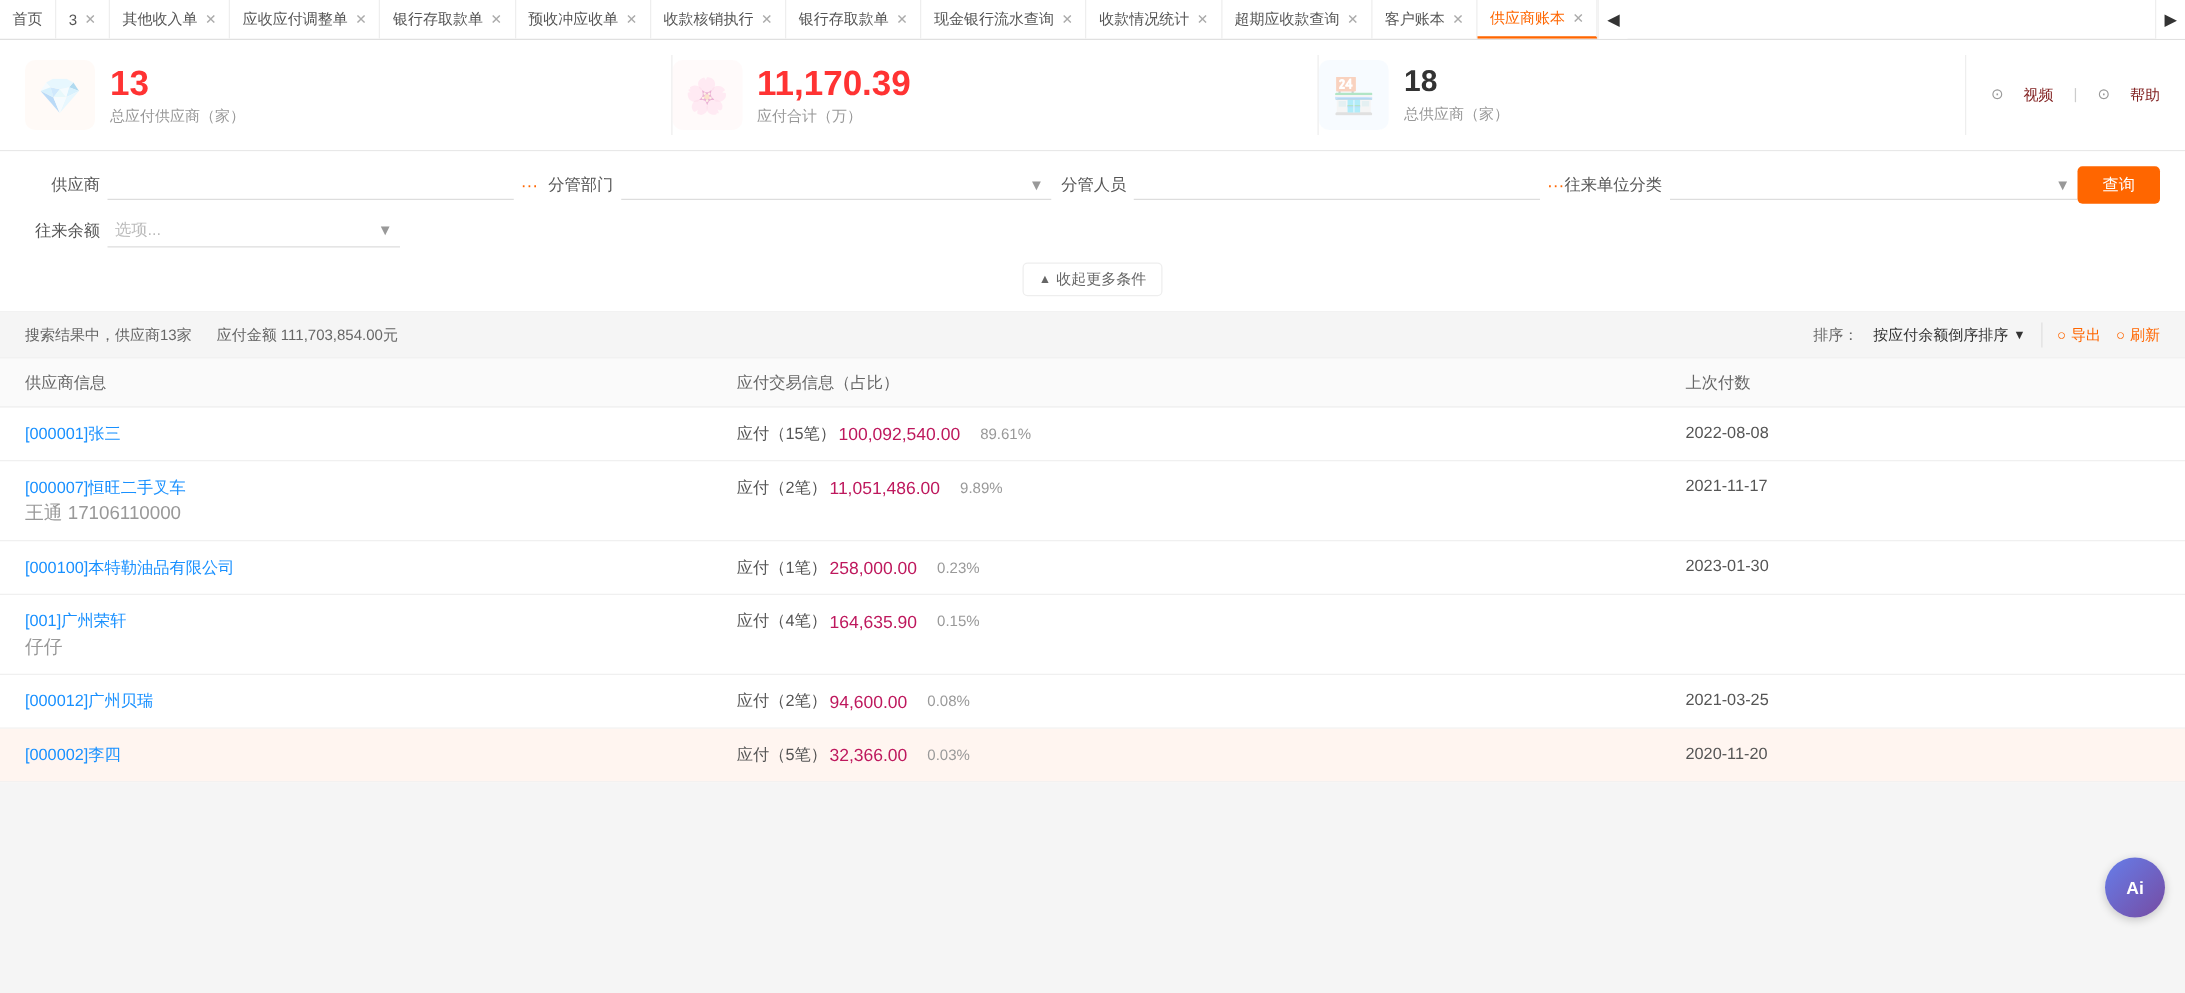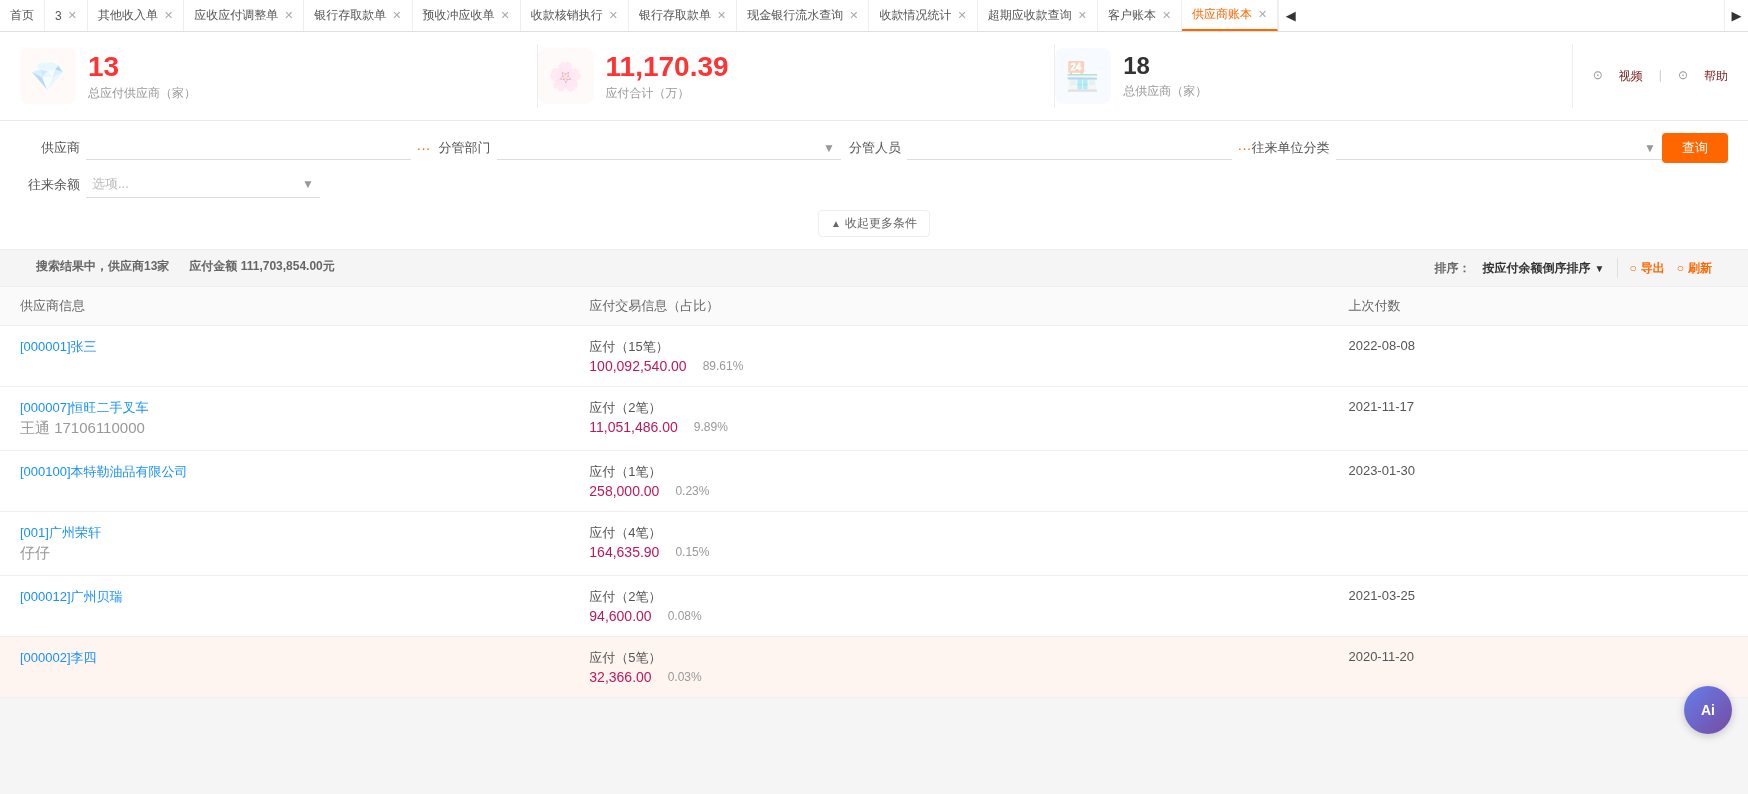--- a/index.html
+++ b/index.html
@@ -69,23 +69,23 @@
     }
     .collapse-btn {
       display: flex; align-items: center; justify-content: center;
       gap: 4px; font-size: 12px; color: #666; cursor: pointer;
       background: #fff; border: 1px solid #eee; border-radius: 4px;
       padding: 4px 12px; width: fit-content; margin: 4px auto 0;
     }
 
     
     .result-bar {
-      display: flex; align-items: flex-start; justify-content: space-between;
-      background: #f5f5f5; padding: 8px 36px; border-bottom: 1px solid #eee;
-      font-size: 12px; color: #666; font-weight: bold;
+      display: flex; align-items: center; justify-content: space-between;
+      background: #f5f5f5; padding: 8px 20px; border-bottom: 1px solid #eee;
+      font-size: 12px; color: #666;
     }
     .result-bar .result-info { display: flex; gap: 20px; }
     .result-bar .result-actions { display: flex; align-items: center; gap: 12px; }
     .result-actions .sort-label { color: #666; }
     .result-actions .sort-value { color: #333; display: flex; align-items: center; gap: 4px; cursor: pointer; }
     .result-actions .action-btn { display: flex; align-items: center; gap: 4px; cursor: pointer; color: #ff6600; }
 
     
     .table-container { background: #fff; }
     .table-header {
@@ -96,21 +96,21 @@
     .col-trade { flex: 4; }
     .col-last { flex: 2; }
 
     .table-row {
       display: flex; border-bottom: 1px solid #f0f0f0;
       padding: 12px 20px; align-items: flex-start;
     }
     .table-row.highlighted { background: #fff5f0; }
     .supplier-link { color: #1890ff; cursor: pointer; text-decoration: none; font-size: 13px; }
     .supplier-sub { font-size: 15px; color: #999; margin-top: 2px; }
-    .trade-info { display: flex; flex-direction: column; gap: 2px; }
+    .trade-info { display: flex; flex-direction: row; gap: 2px; }
     .trade-label { font-size: 13px; color: #555; }
     .trade-amount { font-size: 14px; color: #be185d; font-weight: 500; cursor: pointer; }
     .trade-pct { font-size: 12px; color: #999; margin-left: 16px; }
     .trade-row { display: flex; align-items: center; gap: 0; }
     .last-pay { font-size: 13px; color: #555; }
 
     
     .table-scroll { max-height: 440px; overflow-y: auto; }
     .table-scroll::-webkit-scrollbar { width: 6px; }
     .table-scroll::-webkit-scrollbar-thumb { background: #ddd; border-radius: 3px; }

